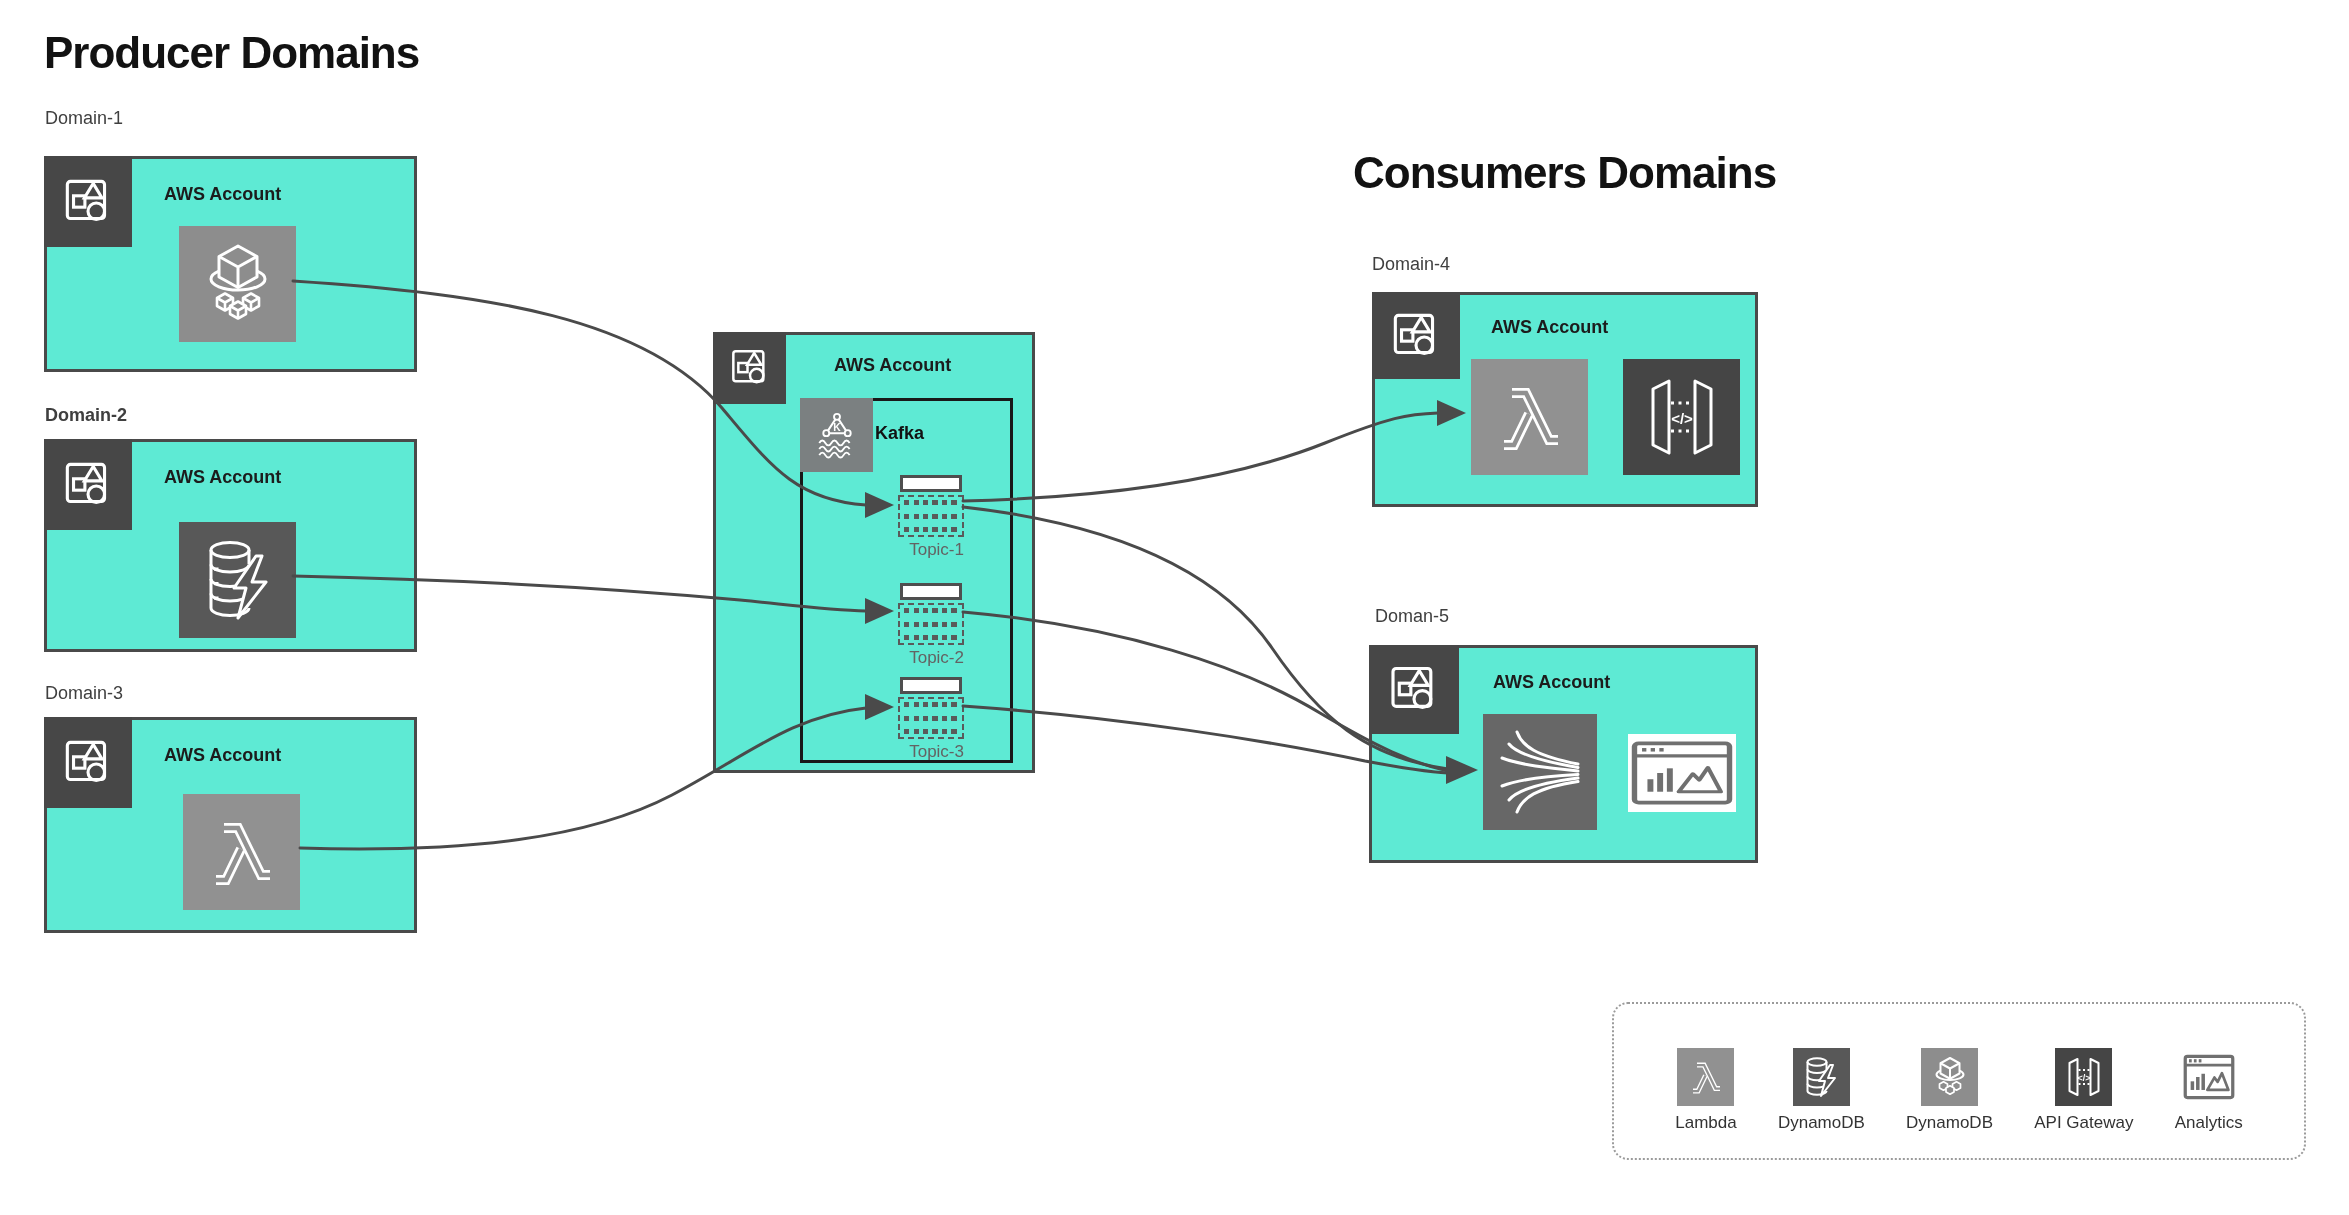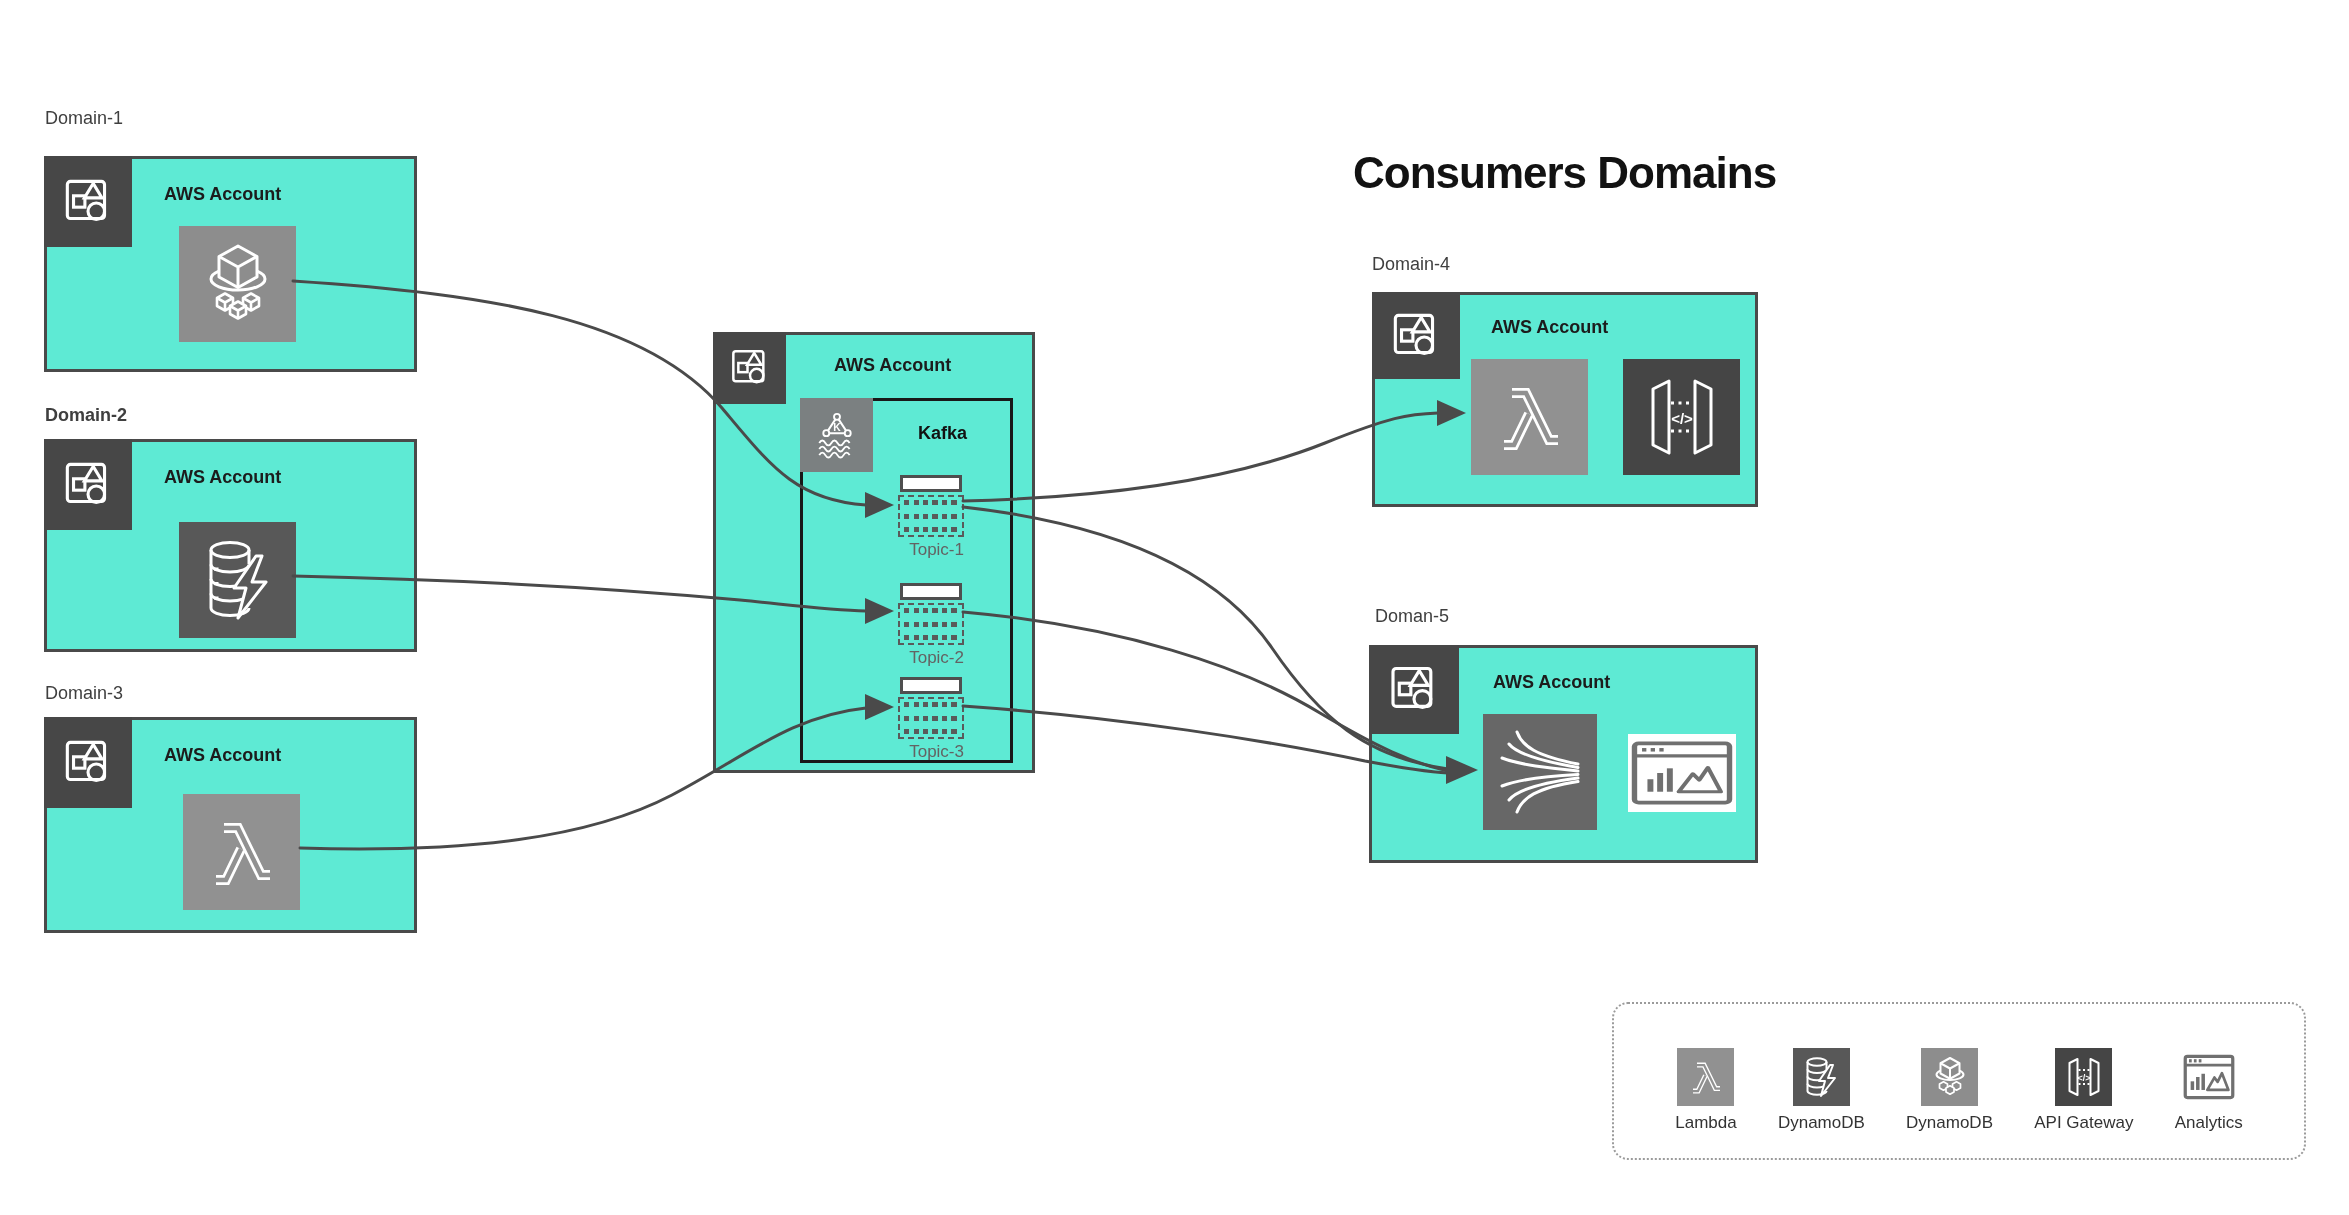--- a/index.html
+++ b/index.html
@@ -5,39 +5,40 @@
   html,body{margin:0;padding:0;background:#fff;}
   .stage{position:relative;width:2349px;height:1215px;background:#ffffff;
          font-family:"Liberation Sans","DejaVu Sans",sans-serif;overflow:hidden;}
   .section-title{position:absolute;font-size:44px;font-weight:bold;color:#121212;letter-spacing:-1px;white-space:nowrap;}
   .dom-label{position:absolute;font-size:18px;color:#3f3f3f;white-space:nowrap;}
   .acct-box{position:absolute;border:3px solid #4a4a4a;background:#5eead4;box-sizing:border-box;}
   .badge{position:absolute;left:-3px;top:-3px;background:#474747;display:flex;align-items:center;justify-content:center;z-index:2;}
   .acct-label{position:absolute;font-size:18px;font-weight:bold;color:#1c1c1c;white-space:nowrap;}
   .svc-icon{position:absolute;display:flex;align-items:center;justify-content:center;}
   .kafka-box{position:absolute;border:3px solid #191919;box-sizing:border-box;background:transparent;}
-  .kafka-label{position:absolute;left:72px;right:0;top:22px;text-align:center;font-size:18px;font-weight:bold;color:#121212;}
+  .kafka-label{position:absolute;left:72px;right:0;top:22px;text-align:left;font-size:18px;font-weight:bold;color:#121212;}
   .topic{position:absolute;width:66px;}
   .topic-head{height:11px;border:3px solid #4f4f4f;background:#fff;margin:0 2px 3px 2px;}
   .topic-body{height:32px;border:2px dashed #5a5a5a;padding:3px 4px;display:flex;flex-direction:column;justify-content:space-between;}
   .dotrow{height:5px;background-image:repeating-linear-gradient(90deg,#5a5a5a 0 5px,transparent 5px 9.5px);}
   .topic-label{text-align:right;font-size:17px;color:#636363;margin-top:3px;white-space:nowrap;}
   .legend{position:absolute;left:1612px;top:1002px;width:694px;height:158px;border:2px dotted #9b9b9b;border-radius:16px;box-sizing:border-box;}
   .legend-title{position:absolute;left:0;right:0;top:8px;text-align:center;font-size:17px;color:#3c3c3c;}
   .legend-row{position:absolute;left:20px;right:20px;top:44px;display:flex;justify-content:space-evenly;}
   .legend-item{display:flex;flex-direction:column;align-items:center;}
   .legend-ic{width:57px;height:58px;display:flex;align-items:center;justify-content:center;}
   .legend-label{margin-top:7px;font-size:17px;color:#333;white-space:nowrap;}
   .overlay{position:absolute;left:0;top:0;z-index:10;pointer-events:none;}
 </style>
 </head>
 <body>
 
 <div class="stage">
 
+  <div class="section-title" style="left:44px;top:28px;">Producer Domains</div>
   <div class="section-title" style="left:1353px;top:148px;">Consumers Domains</div>
 
   <div class="dom-label" style="left:45px;top:108px;">Domain-1</div>
   <div class="acct-box" style="left:44px;top:156px;width:373px;height:216px;">
     <div class="badge" style="width:88px;height:91px;">
       <svg width="62" height="64" viewBox="0 0 60 60" fill="none" stroke="#fff" stroke-width="3">
         <rect x="10" y="10" width="36" height="36" rx="3"></rect>
           <rect x="16" y="24" width="11" height="11"></rect>
         <path d="M35 12 L43.5 26 L26.5 26 Z"></path>
           <circle cx="38" cy="39" r="8"></circle>

